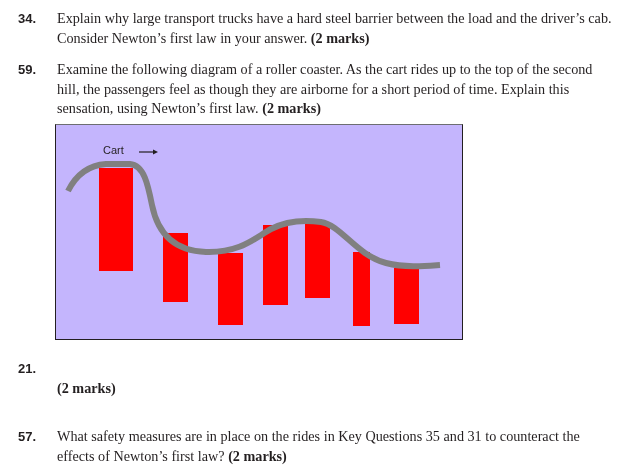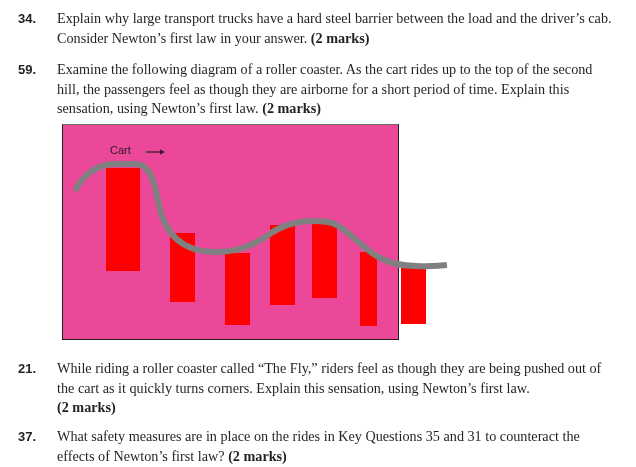--- a/index.html
+++ b/index.html
@@ -3,22 +3,22 @@
 <meta charset="utf-8">
 <style>
   html, body { margin: 0; padding: 0; background: #ffffff; }
   body { width: 636px; height: 467px; position: relative; overflow: hidden;
          font-family: "Liberation Serif", "DejaVu Serif", serif; color: #231f20; }
   .q { position: absolute; left: 0; width: 636px; }
   .qnum { position: absolute; left: 18px; top: 0; font-family: "Liberation Sans", "DejaVu Sans", sans-serif;
           font-weight: bold; font-size: 13px; line-height: 19px; }
   .qtext { position: absolute; left: 57px; top: 0; width: 560px; font-size: 14.2px; line-height: 19.5px; }
   .marks { font-weight: bold; }
-  .diagram { position: absolute; left: 62px; top: 124px; width: 337px; height: 216px;
-             border: 1px solid #231f20; border-top-color: #6d6e71; box-sizing: border-box; background: #ec4899; }
+  .diagram { position: absolute; left: 55px; top: 124px; width: 408px; height: 216px;
+             border: 1px solid #231f20; border-top-color: #6d6e71; box-sizing: border-box; background: #c4b5fd; }
   .diagram svg { position: absolute; left: 0; top: 0; }
   .cart-label { position: absolute; left: 47px; top: 19px; font-family: "Liberation Sans", "DejaVu Sans", sans-serif;
                 font-size: 11px; color: #231f20; }
 </style>
 </head>
 <body>
 
 <div class="q" style="top:9px;">
   <span class="qnum">34.</span>
   <div class="qtext">
@@ -51,24 +51,24 @@
       <line x1="83" y1="27" x2="97" y2="27" stroke="#231f20" stroke-width="1.2"></line>
       <polygon points="97,24.5 102,27 97,29.5" fill="#231f20"></polygon>
     </g>
   </svg>
   <span class="cart-label">Cart</span>
 </div>
 
 <div class="q" style="top:359px;">
   <span class="qnum">21.</span>
   <div class="qtext">
-    <span>While riding a roller coaster called “The Fly,” riders feel as though they are being pushed out of the cart as it quickly turns corners. Explain this sensation, using Newton’s first law.</span><br>
+    <br>
     <span class="marks">(2 marks)</span>
   </div>
 </div>
 
 <div class="q" style="top:427px;">
-  <span class="qnum">37.</span>
+  <span class="qnum">57.</span>
   <div class="qtext">
     <span>What safety measures are in place on the rides in Key Questions 35 and 31 to counteract the effects of Newton’s first law?</span>
     <span class="marks">(2 marks)</span>
   </div>
 </div>
 
 </body></html>

